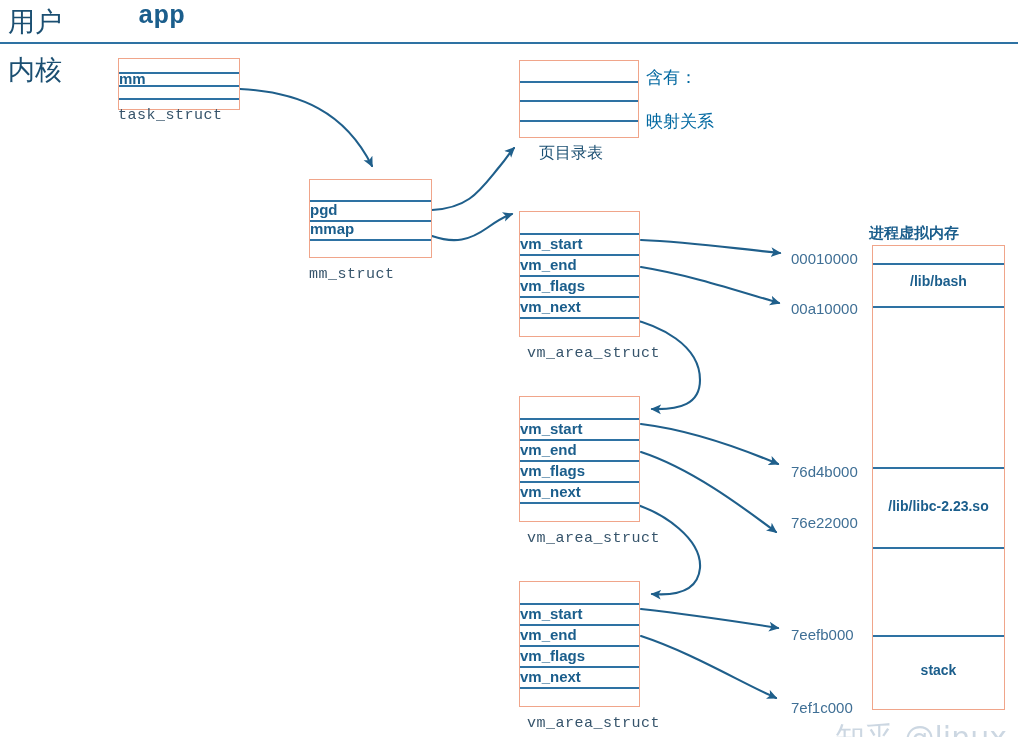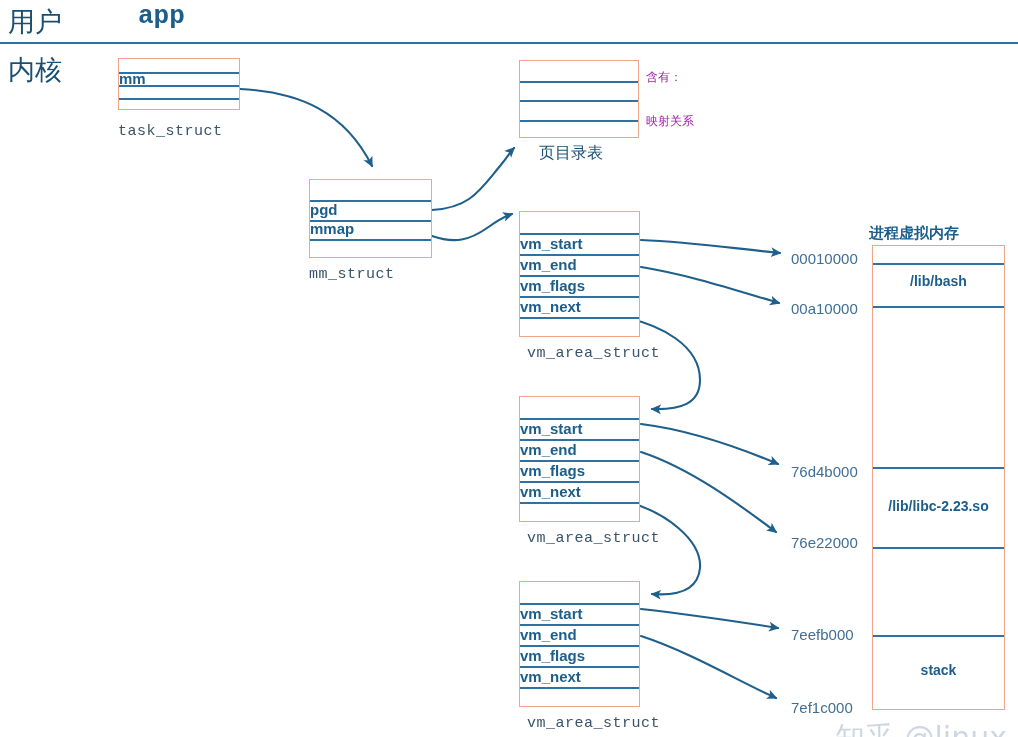--- a/index.html
+++ b/index.html
@@ -79,23 +79,23 @@
   .divider-line {
     position: absolute;
     left: 0;
     width: 1018px;
     height: 0;
     border-top: 2.5px solid #2e72a3;
   }
   
   .cn-note {
     position: absolute;
-    color: #a21caf;
-    font-family: "DejaVu Sans", sans-serif;
-    font-size: 12px;
+    color: #0369a1;
+    font-family: "DejaVu Sans", sans-serif;
+    font-size: 17px;
     line-height: 22px;
     white-space: nowrap;
     text-align: center;
   }
   .cn-caption {
     position: absolute;
     color: #1b4f72;
     font-family: "DejaVu Sans", sans-serif;
     font-size: 16px;
     white-space: nowrap;
@@ -199,21 +199,21 @@
   <div class="cn-note" style="left:646px; top:66px;">含有：</div>
   <div class="cn-note" style="left:646px; top:110px;">映射关系</div>
 
   <div id="structs-host">
       <div class="struct-box" style="left: 118px; top: 58px; width: 122px; height: 52px;">
         <div class="row-line" style="top: 13px;"></div>
         <div class="row-line" style="top: 26px;"></div>
         <div class="row-line" style="top: 39px;"></div>
         <div class="field-label" style="top: 10.5px;">mm</div>
       </div>
-      <div class="struct-caption" style="left: 118px; top: 123px;">task_struct</div>
+      <div class="struct-caption" style="left: 118px; top: 107px;">task_struct</div>
       <div class="struct-box" style="left: 309px; top: 179px; width: 123px; height: 79px;">
         <div class="row-line" style="top: 19.75px;"></div>
         <div class="row-line" style="top: 39.5px;"></div>
         <div class="row-line" style="top: 59.25px;"></div>
         <div class="field-label" style="top: 20.625px;">pgd</div>
         <div class="field-label" style="top: 40.375px;">mmap</div>
       </div>
       <div class="struct-caption" style="left: 309px; top: 266px;">mm_struct</div>
       <div class="struct-box" style="left: 519px; top: 60px; width: 120px; height: 78px;">
         <div class="row-line" style="top: 19.5px;"></div>
@@ -255,21 +255,21 @@
         <div class="field-label" style="top: 64.5px;">vm_flags</div>
         <div class="field-label" style="top: 85.5px;">vm_next</div>
       </div>
       <div class="struct-caption" style="left: 527px; top: 715px;">vm_area_struct</div>
     </div>
 
   <div id="addresses-host">
       <div class="addr" style="left: 791px; top: 250px;">00010000</div>
       <div class="addr" style="left: 791px; top: 300px;">00a10000</div>
       <div class="addr" style="left: 791px; top: 463px;">76d4b000</div>
-      <div class="addr" style="left: 791px; top: 534px;">76e22000</div>
+      <div class="addr" style="left: 791px; top: 514px;">76e22000</div>
       <div class="addr" style="left: 791px; top: 626px;">7eefb000</div>
       <div class="addr" style="left: 791px; top: 699px;">7ef1c000</div>
     </div>
 
   <div class="mem-title" style="left:869px; top:224px;">进程虚拟内存</div>
   <div id="mem-map" style="left: 872px; top: 245px; width: 133px; height: 465px;">
       <div class="mem-div" style="top: 17px;"></div>
       <div class="mem-div" style="top: 60px;"></div>
       <div class="mem-div" style="top: 221px;"></div>
       <div class="mem-div" style="top: 301px;"></div>

